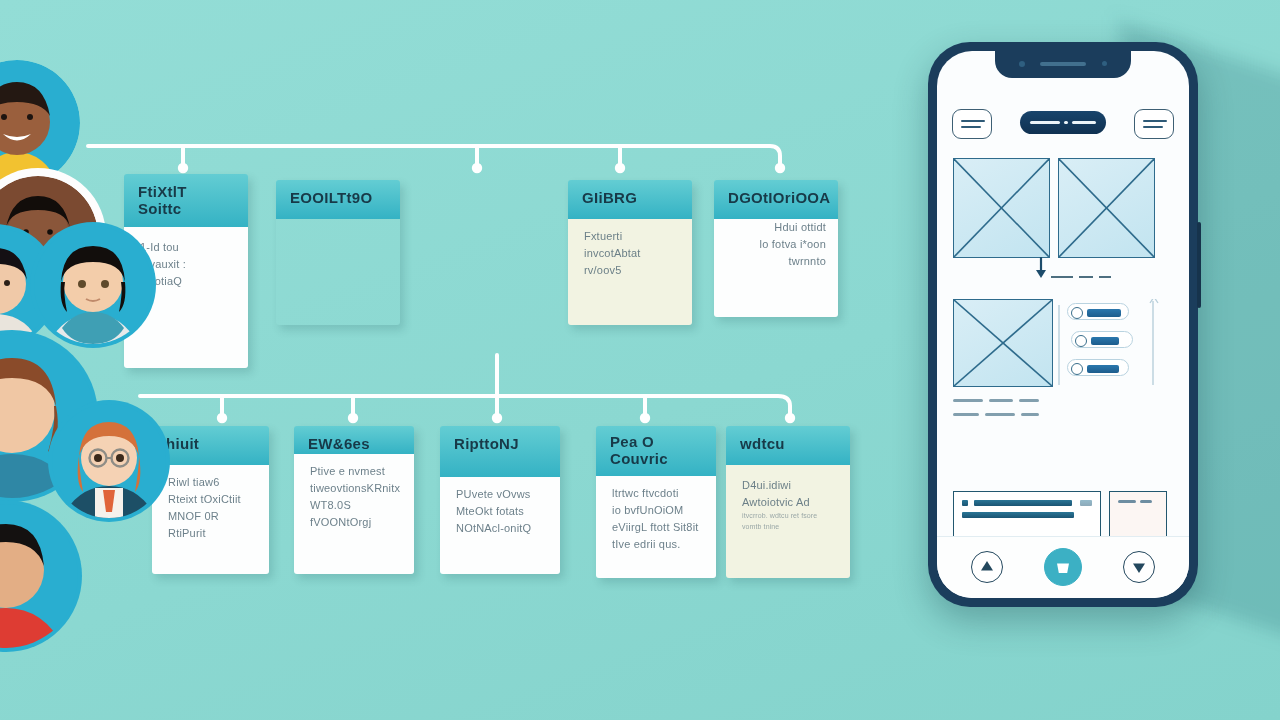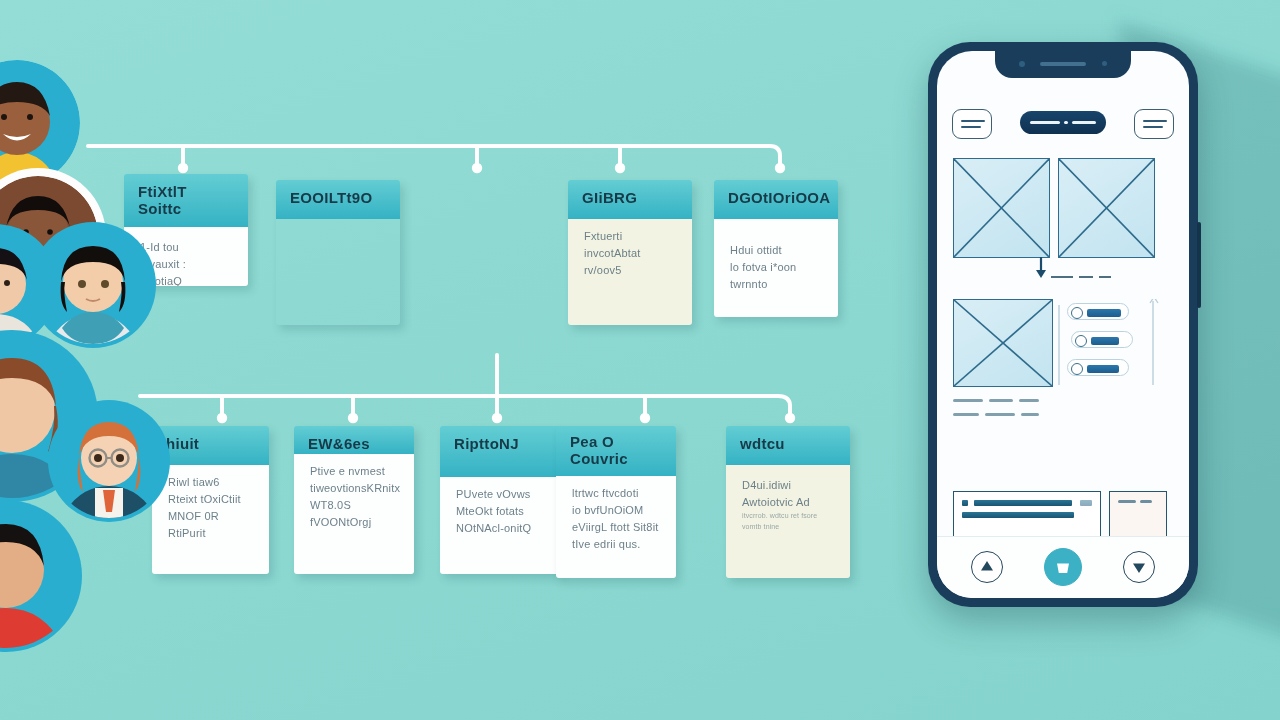--- a/index.html
+++ b/index.html
@@ -194,21 +194,21 @@
     <path d="M 353 396 L 353 418" fill="none" stroke="#ffffff" stroke-width="4" stroke-linecap="round"></path>
     <path d="M 497 396 L 497 418" fill="none" stroke="#ffffff" stroke-width="4" stroke-linecap="round"></path>
     <path d="M 645 396 L 645 418" fill="none" stroke="#ffffff" stroke-width="4" stroke-linecap="round"></path>
     <circle cx="222" cy="418" r="5.2" fill="#ffffff"></circle>
     <circle cx="353" cy="418" r="5.2" fill="#ffffff"></circle>
     <circle cx="497" cy="418" r="5.2" fill="#ffffff"></circle>
     <circle cx="645" cy="418" r="5.2" fill="#ffffff"></circle>
     <circle cx="790" cy="418" r="5.2" fill="#ffffff"></circle>
   </svg>
 
-  <div class="card" style="left:124px; top:174px; width:124px; height:112px;">
+  <div class="card" style="left:124px; top:174px; width:124px; height:194px;">
     <div class="card-head">
       <div class="card-title">FtiXtlT
 Soittc</div>
     </div>
     <div class="card-body">
       <div class="card-line">1-Id tou</div>
       <div class="card-line">tnvauxit :</div>
       <div class="card-line">invotiaQ</div>
     </div>
   </div>
@@ -228,21 +228,21 @@
       <div class="card-line">Fxtuerti</div>
       <div class="card-line">invcotAbtat</div>
       <div class="card-line">rv/oov5</div>
     </div>
   </div>
 
   <div class="card" style="left:714px; top:180px; width:124px; height:137px;">
     <div class="card-head" style="padding-bottom:12px;">
       <div class="card-title">DGOtIOriOOA</div>
     </div>
-    <div class="card-body" style="padding-top:23px;">
+    <div class="card-body" style="padding-top:0;text-align:right;">
       <div class="card-line">Hdui ottidt</div>
       <div class="card-line">lo fotva i*oon</div>
       <div class="card-line">twrnnto</div>
     </div>
   </div>
 
   <div class="card" style="left:152px; top:426px; width:117px; height:148px;">
     <div class="card-head" style="padding-bottom:12px;">
       <div class="card-title">hiuit</div>
     </div>
@@ -268,21 +268,21 @@
     <div class="card-head" style="padding-bottom:24px;">
       <div class="card-title">RipttoNJ</div>
     </div>
     <div class="card-body" style="padding-top:9px;">
       <div class="card-line">PUvete vOvws</div>
       <div class="card-line">MteOkt fotats</div>
       <div class="card-line">NOtNAcl-onitQ</div>
     </div>
   </div>
 
-  <div class="card" style="left:556px; top:426px; width:120px; height:152px;">
+  <div class="card" style="left:596px; top:426px; width:120px; height:152px;">
     <div class="card-head" style="padding:8px 12px 8px 14px;">
       <div class="card-title">Pea O
 Couvric</div>
     </div>
     <div class="card-body" style="padding-top:9px;">
       <div class="card-line">ltrtwc ftvcdoti</div>
       <div class="card-line">io bvfUnOiOM</div>
       <div class="card-line">eViirgL ftott Sit8it</div>
       <div class="card-line">tIve edrii qus.</div>
     </div>

